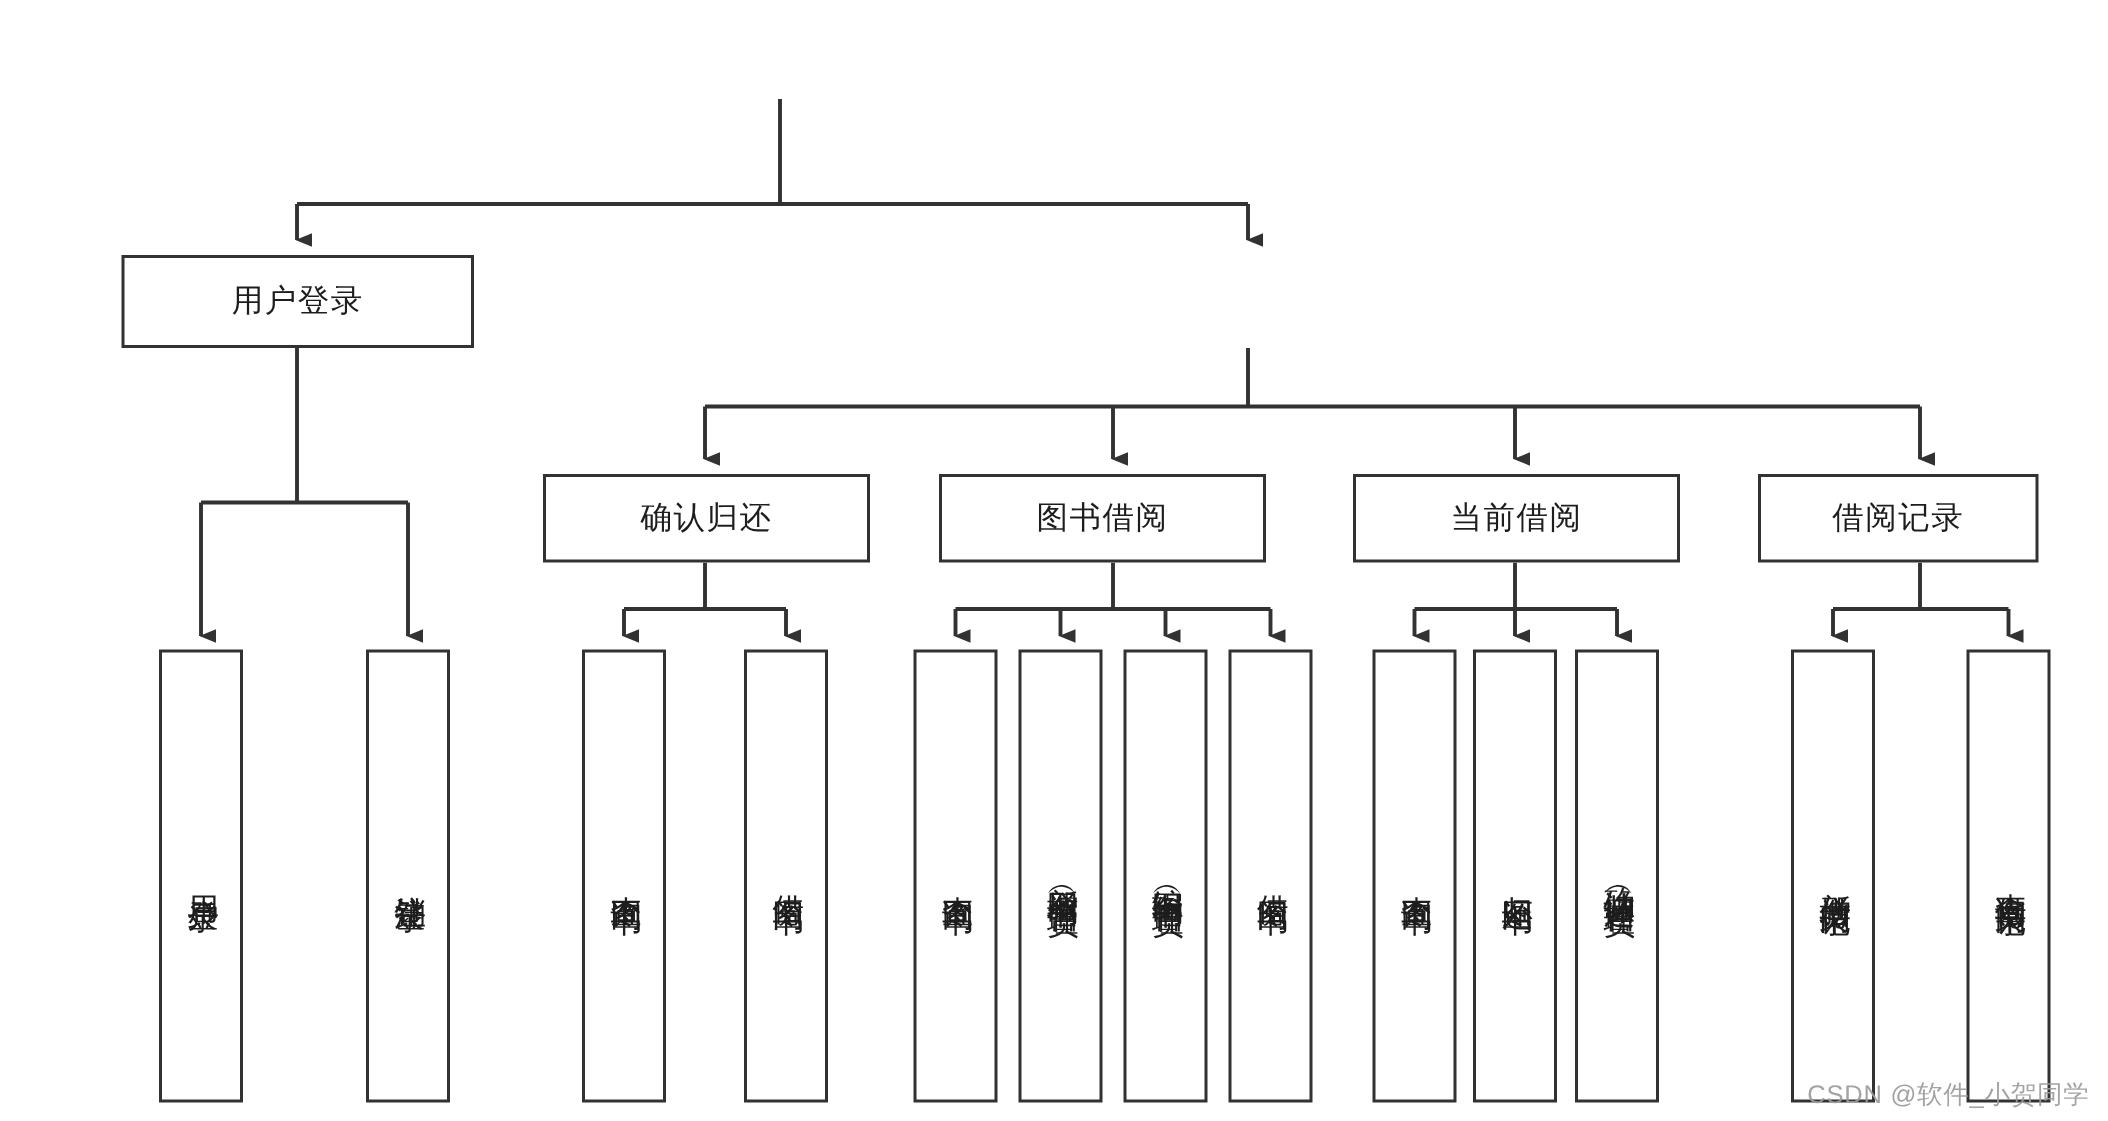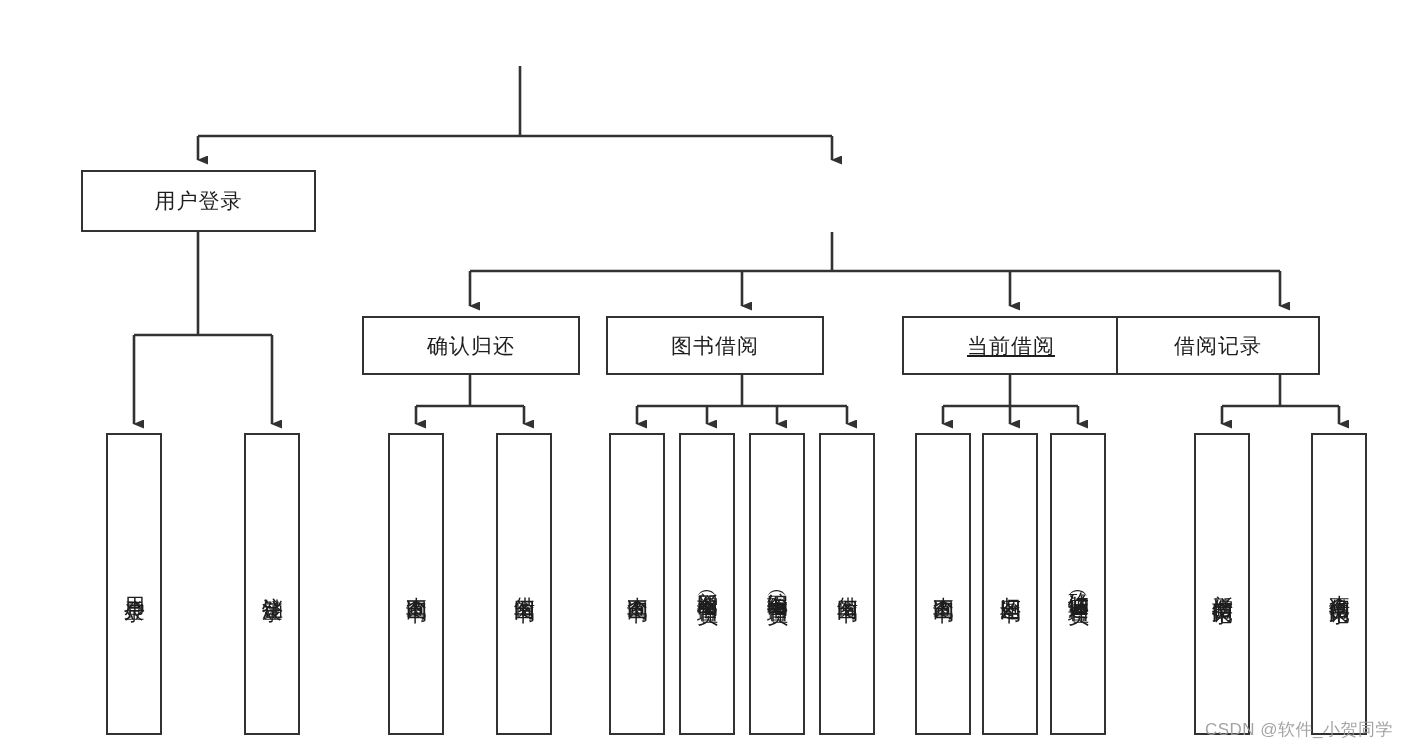--- a/index.html
+++ b/index.html
@@ -121,27 +121,27 @@
   </svg>
 
 
   <div class="node-box" style="left:81px; top:170px; width:235px; height:62px;">
     <span class="node-label-h">用户登录</span>
   </div>
 
   <div class="node-box" style="left:362px; top:316px; width:218px; height:59px;">
     <span class="node-label-h">确认归还</span>
   </div>
-  <div class="node-box" style="left:606px; top:316px; width:218px; height:59px;align-items:center;">
+  <div class="node-box" style="left:626px; top:316px; width:218px; height:59px;align-items:center;">
     <span class="node-label-h">图书借阅</span>
   </div>
-  <div class="node-box" style="left:902px; top:316px; width:218px; height:59px;text-decoration:underline;">
+  <div class="node-box" style="left:902px; top:316px; width:218px; height:59px;">
     <span class="node-label-h">当前借阅</span>
   </div>
-  <div class="node-box" style="left:1116px; top:316px; width:204px; height:59px;">
+  <div class="node-box" style="left:1172px; top:316px; width:187px; height:59px;">
     <span class="node-label-h">借阅记录</span>
   </div>
 
   <div class="node-box" style="left:106px; top:433px; width:56px; height:302px;">
     <span class="node-label-v">用户登录</span>
   </div>
   <div class="node-box" style="left:244px; top:433px; width:56px; height:302px;">
     <span class="node-label-v">注销登录</span>
   </div>
 

